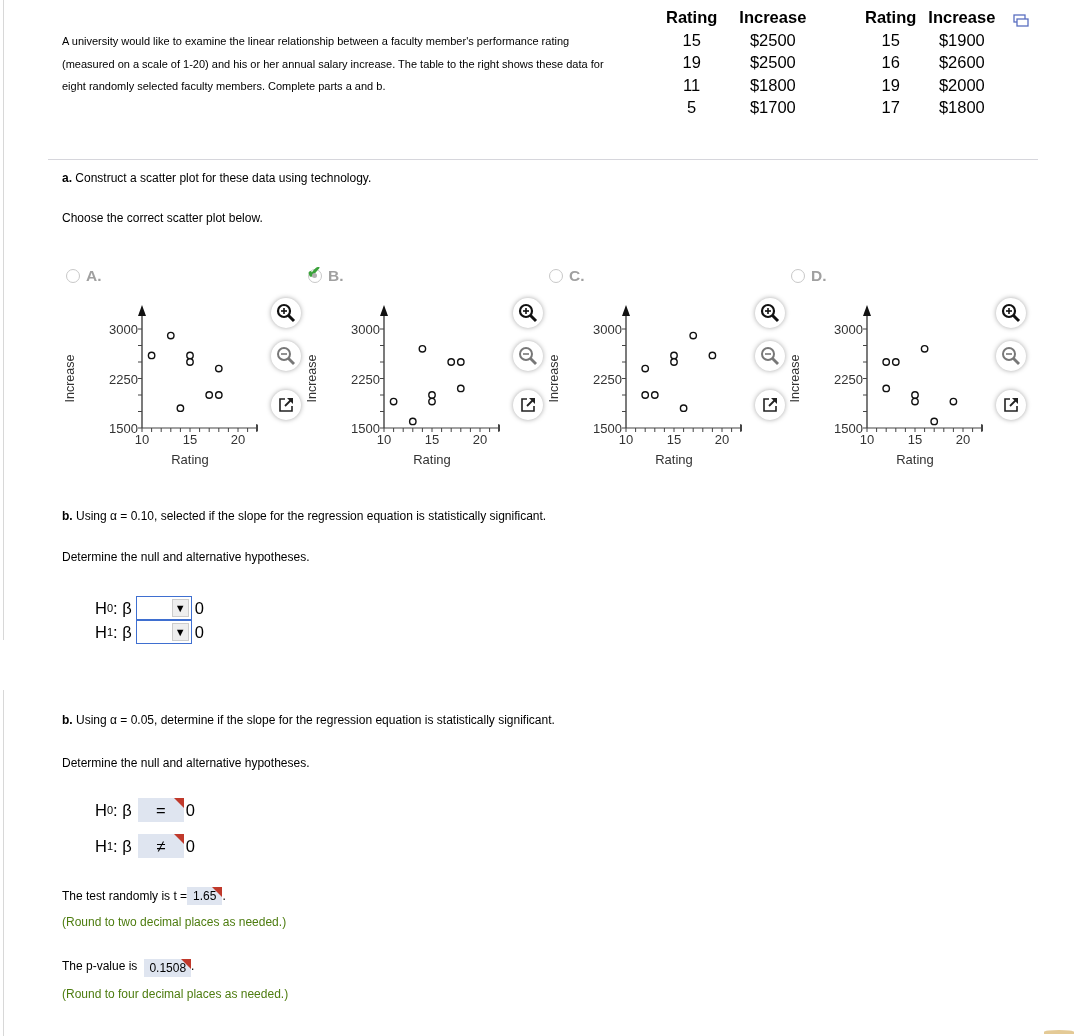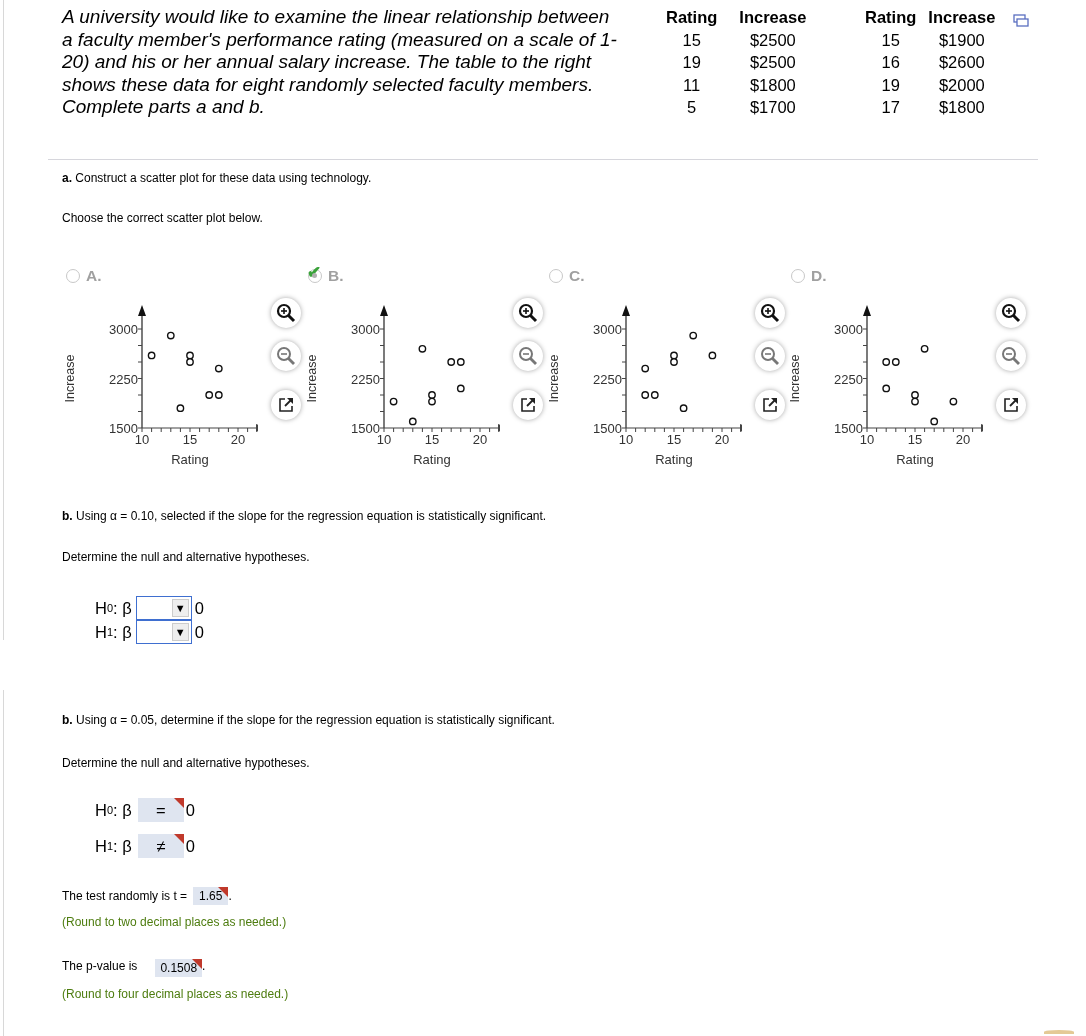--- a/index.html
+++ b/index.html
@@ -1,19 +1,19 @@
 <!DOCTYPE html>
 <html><head>
 <meta charset="utf-8">
 <style>
   html, body { margin:0; padding:0; background:#fff; }
   body { width:1086px; height:1036px; position:relative; overflow:hidden;
          font-family:"Liberation Sans", sans-serif; color:#000; }
   .leftbar { position:absolute; left:3px; width:1px; background:#d8d8d8; }
-  .intro { position:absolute; left:62px; top:6px; width:560px; font-size:19px; line-height:22.5px;font-style:italic; }
+  .intro { position:absolute; left:62px; top:30px; width:560px; font-size:11px; line-height:22.5px; }
   .datatable { position:absolute; top:6px; font-size:16.5px; line-height:22.5px; }
   .datatable table { border-collapse:collapse; }
   .datatable th { font-weight:bold; padding:0 8px; text-align:center; }
   .datatable td { padding:0 8px; text-align:center; }
   .copy-icon { position:absolute; left:1013px; top:14px; width:16px; height:14px; }
   .hr { position:absolute; left:48px; top:159px; width:990px; height:1px; background:#d6d6dc; }
   .q { position:absolute; left:62px; font-size:12px; }
   .q b { font-weight:bold; }
   .opt-label { position:absolute; font-size:15.5px; font-weight:bold; color:#a0a0a0; display:flex; align-items:center; gap:6px; }
   .radio { width:14px; height:14px; border:1.5px solid #c8c8c8; border-radius:50%; box-sizing:border-box; display:inline-block; position:relative; }
@@ -441,25 +441,25 @@
     <span>: β</span>
   <span class="ans ans-box">
       <span>≠</span>
       <span class="flag"></span>
     </span>
   <span>0</span>
 </div>
 
 <div class="q" style="top:887px;display:flex;align-items:center">
   <span>The test randomly is t =</span>
-  <span class="ans" style="margin-left:6px;padding:2px 6px"><span>1.65</span><span class="flag"></span></span>
+  <span class="ans" style="padding:2px 6px"><span>1.65</span><span class="flag"></span></span>
   <span>.</span>
 </div>
 <div class="q hint" style="top:915px">(Round to two decimal places as needed.)</div>
 
 <div class="q" style="top:959px;display:flex;align-items:flex-start">
   <span>The p-value is</span>
-  <span class="ans" style="margin-left:18px;padding:2px 5px"><span>0.1508</span><span class="flag"></span></span>
+  <span class="ans" style="margin-left:7px;padding:2px 5px"><span>0.1508</span><span class="flag"></span></span>
   <span>.</span>
 </div>
 <div class="q hint" style="top:987px">(Round to four decimal places as needed.)</div>
 
 <div class="corner"></div>
 
 </body></html>

